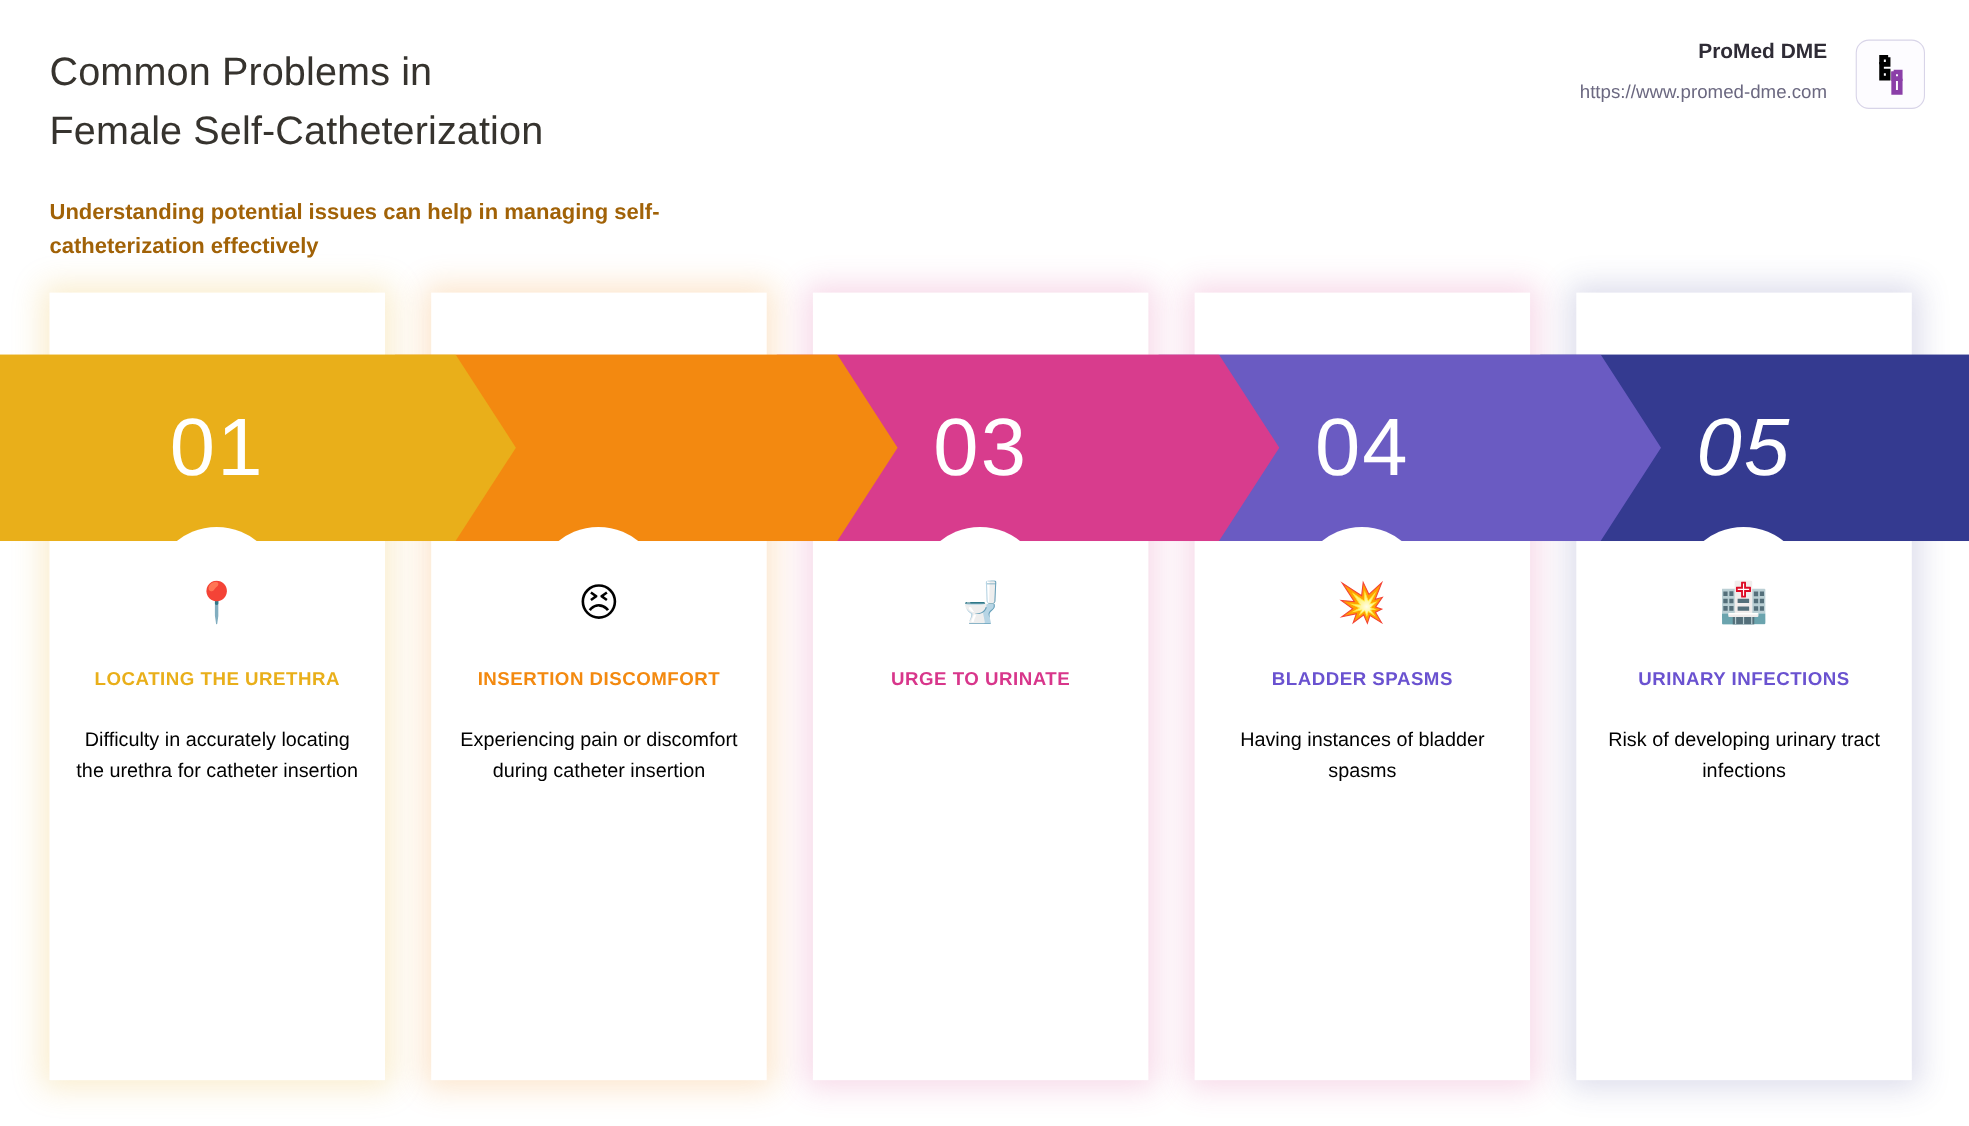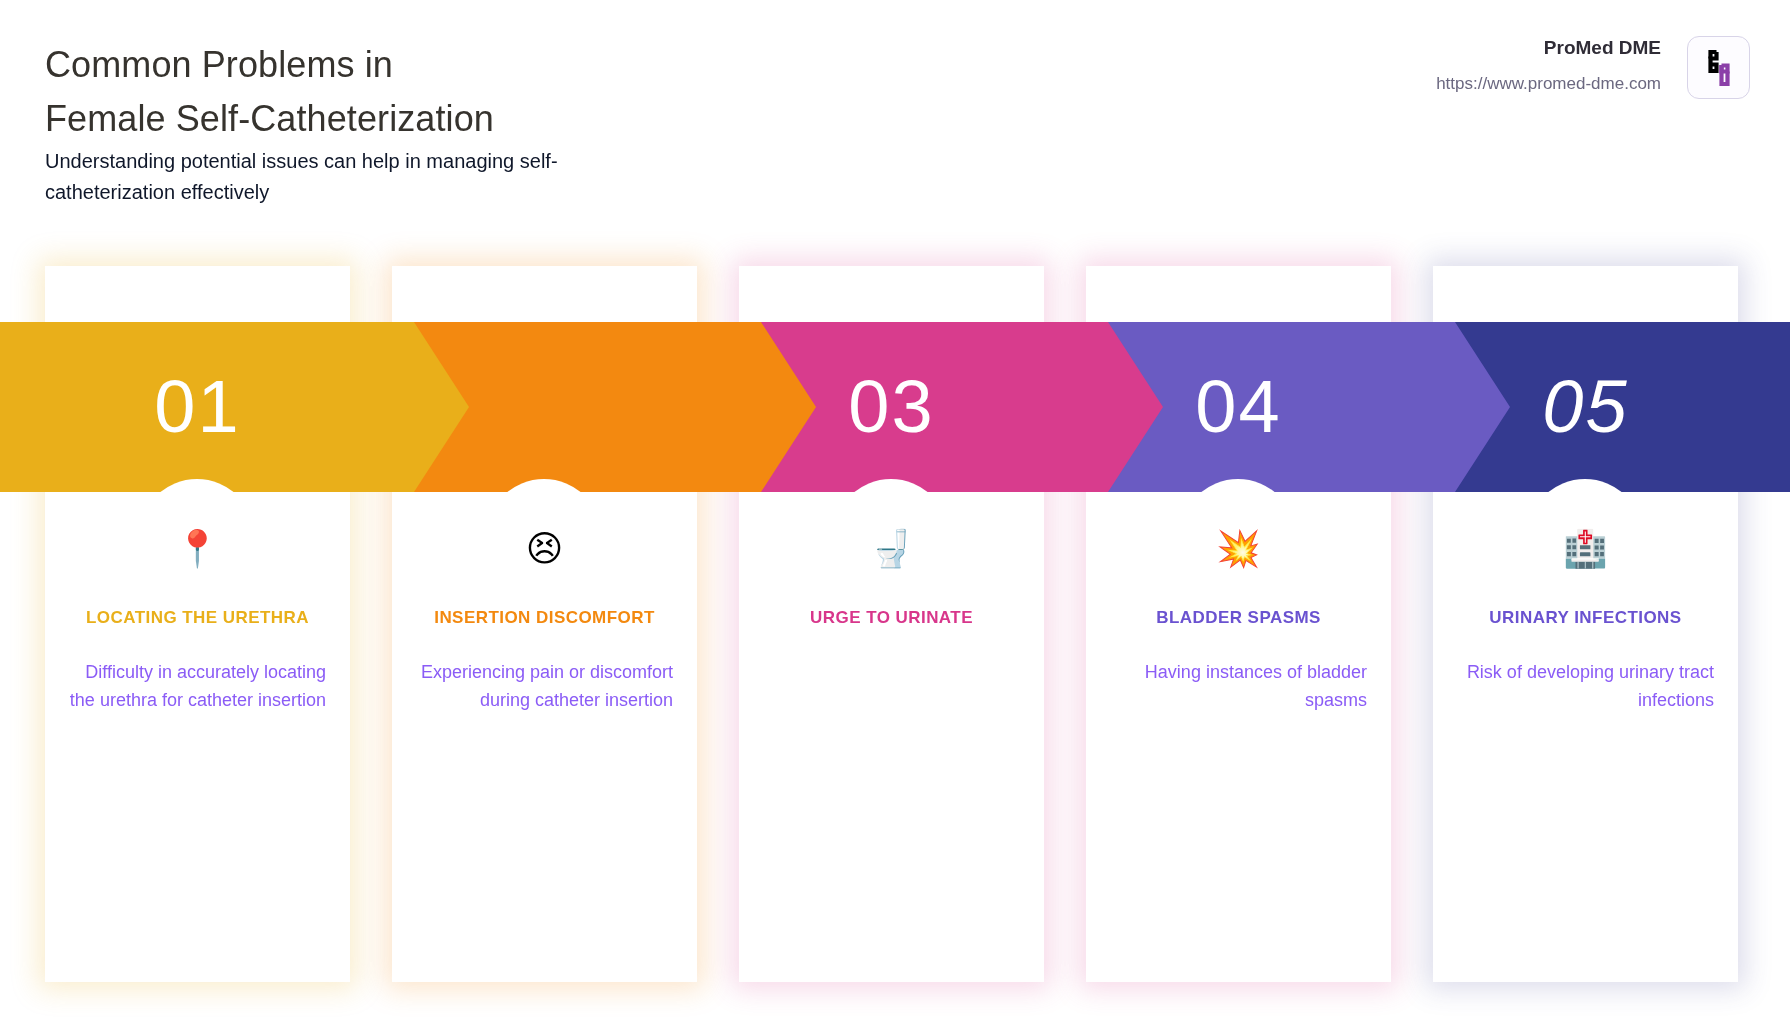--- a/index.html
+++ b/index.html
@@ -34,24 +34,24 @@
   .title-line {
     font-size: 36px;
     font-weight: 400;
     color: #36332e;
     line-height: 54px;
     letter-spacing: 0.1px;
     white-space: nowrap;
   }
 
   .subtitle {
-    margin-top: 0;
+    margin-top: 32px;
     font-size: 20px;
-    font-weight: 400;
-    color: #0f172a;
+    font-weight: 700;
+    color: #a16207;
     line-height: 31px;
     max-width: 600px;
   }
 
   
   .brand {
     position: absolute;
     right: 40px;
     top: 36px;
     display: flex;
@@ -134,23 +134,23 @@
     font-weight: 700;
     letter-spacing: 0.45px;
     line-height: 29px;
     text-transform: uppercase;
   }
 
   .card-desc {
     margin-top: 26px;
     font-size: 18px;
     font-weight: 400;
-    color: #8b5cf6;
+    color: #000000;
     line-height: 28px;
-    text-align: right;
+    text-align: center;
     padding: 0 2px;
   }
 
   
   .band-strip {
     position: absolute;
     top: 322px;
     left: 0;
     width: 1790px;
     height: 170px;

